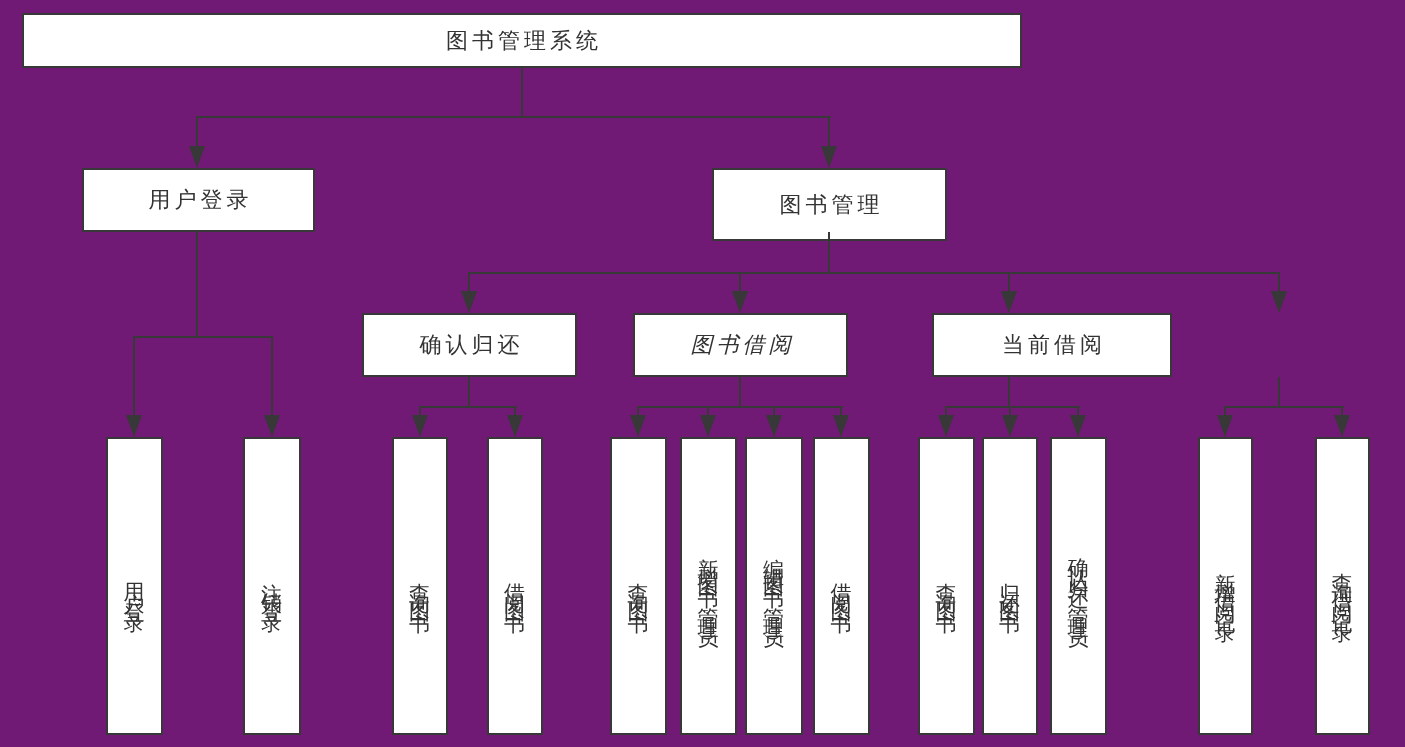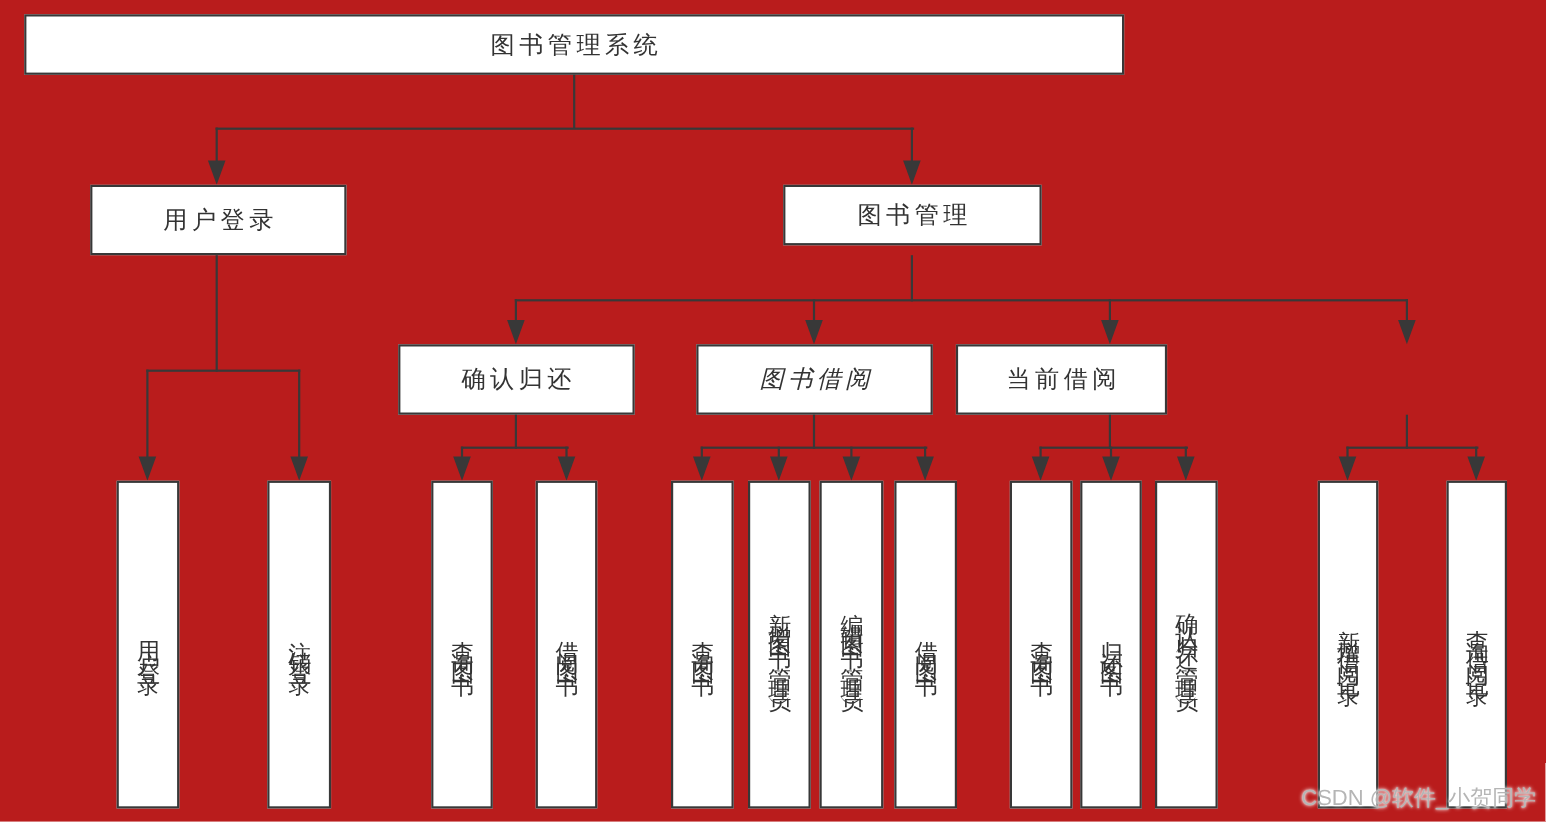--- a/index.html
+++ b/index.html
@@ -1,17 +1,17 @@
 <!DOCTYPE html>
 <html><head>
 <meta charset="utf-8">
 <style>
   html,body { margin:0; padding:0; background:#ffffff; }
   #stage {
-    position:relative; width:1405px; height:747px; background:#b91c1c;
+    position:relative; width:1405px; height:747px; background:#701a75;
     font-family:"Liberation Sans","DejaVu Sans",sans-serif; overflow:hidden;
   }
   .box {
     position:absolute; box-sizing:border-box; background:#ffffff;
     border:2px solid #383838; display:flex; align-items:center; justify-content:center;
   }
   .hlabel {
     color:#333333; font-size:22px; letter-spacing:4px; white-space:nowrap;
     text-indent:4px; line-height:1;
   }
@@ -43,21 +43,21 @@
   <div class="vline" style="left:521px; top:68px; height:49px;"></div>
   <div class="hline" style="left:196px; top:116px; width:635px;"></div>
   <div class="vline" style="left:196px; top:116px; height:32px;"></div>
   <div class="vline" style="left:828px; top:116px; height:32px;"></div>
   <div class="arrow" style="left:189px; top:146px;"></div>
   <div class="arrow" style="left:821px; top:146px;"></div>
 
   <div class="box" style="left:82px; top:168px; width:233px; height:64px;">
     <span class="hlabel">用户登录</span>
   </div>
-  <div class="box" style="left:712px; top:168px; width:235px; height:55px;">
+  <div class="box" style="left:712px; top:168px; width:235px; height:73px;">
     <span class="hlabel">图书管理</span>
   </div>
 
   <div class="vline" style="left:196px; top:232px; height:106px;"></div>
   <div class="hline" style="left:133px; top:336px; width:140px;"></div>
   <div class="vline" style="left:133px; top:336px; height:80px;"></div>
   <div class="vline" style="left:271px; top:336px; height:80px;"></div>
   <div class="arrow" style="left:126px; top:415px;"></div>
   <div class="arrow" style="left:264px; top:415px;"></div>
 
@@ -71,21 +71,21 @@
   <div class="arrow" style="left:732px; top:291px;"></div>
   <div class="arrow" style="left:1001px; top:291px;"></div>
   <div class="arrow" style="left:1271px; top:291px;"></div>
 
   <div class="box" style="left:362px; top:313px; width:215px; height:64px;">
     <span class="hlabel">确认归还</span>
   </div>
   <div class="box" style="left:633px; top:313px; width:215px; height:64px;font-style:italic;">
     <span class="hlabel">图书借阅</span>
   </div>
-  <div class="box" style="left:869px; top:313px; width:192px; height:64px;">
+  <div class="box" style="left:932px; top:313px; width:240px; height:64px;">
     <span class="hlabel">当前借阅</span>
   </div>
 
   <div class="vline" style="left:468px; top:377px; height:31px;"></div>
   <div class="vline" style="left:739px; top:377px; height:31px;"></div>
   <div class="vline" style="left:1008px; top:377px; height:31px;"></div>
   <div class="vline" style="left:1278px; top:377px; height:31px;"></div>
 
   <div class="hline" style="left:419px; top:406px; width:98px;"></div>
   <div class="hline" style="left:637px; top:406px; width:206px;"></div>
@@ -155,15 +155,14 @@
     <span class="vlabel">确认归还（管理员）</span>
   </div>
 
   <div class="box" style="left:1198px; top:437px; width:55px; height:298px;">
     <span class="vlabel">新增借阅记录</span>
   </div>
   <div class="box" style="left:1315px; top:437px; width:55px; height:298px;">
     <span class="vlabel">查询借阅记录</span>
   </div>
 
-  <div class="watermark">CSDN @软件_小贺同学</div>
 
 </div>
 
 </body></html>

